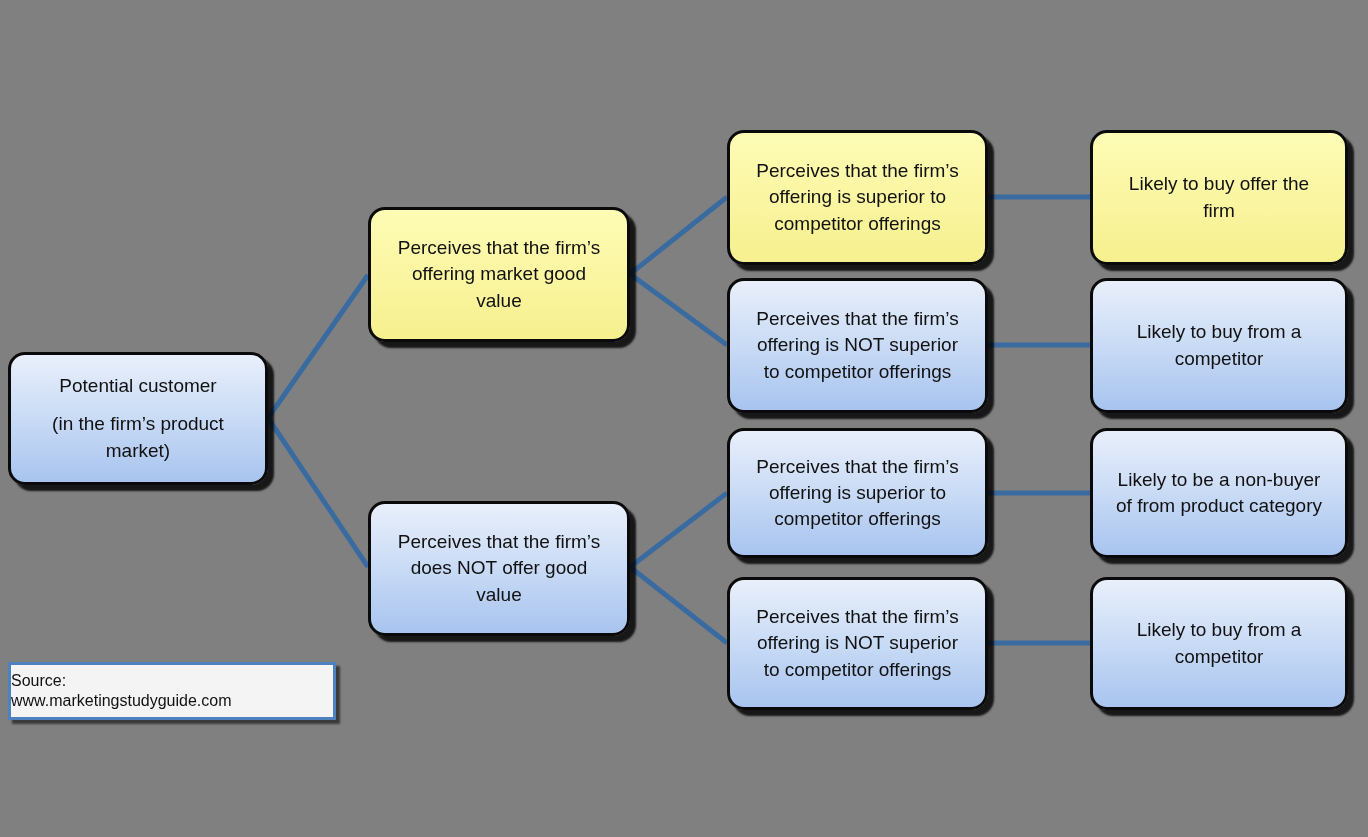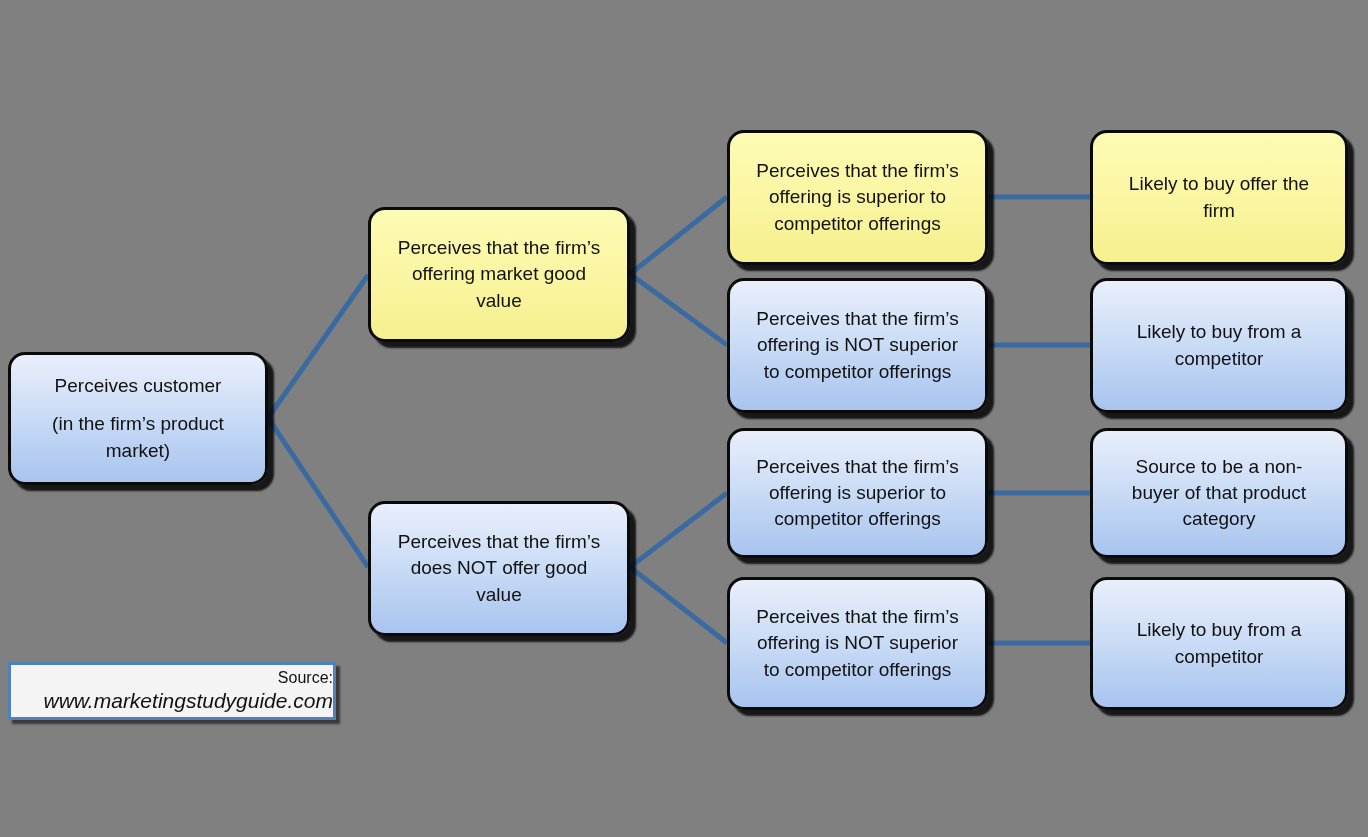--- a/index.html
+++ b/index.html
@@ -69,27 +69,27 @@
     left: 8px;
     top: 662px;
     width: 328px;
     height: 58px;
     box-sizing: border-box;
     background: #f4f4f4;
     border: 3px solid #4e81bd;
     box-shadow: 4px 4px 2px rgba(0,0,0,0.55);
     display: flex;
     flex-direction: column;
-    align-items: flex-end;
+    align-items: flex-start;
     justify-content: center;
     text-align: center;
     color: #111;
   }
   .source-line1 { font-size: 16px; line-height: 1.25; }
-  .source-line2 { font-size: 21px; font-style: italic; line-height: 1.25; }
+  .source-line2 { font-size: 16px; line-height: 1.25; }
 </style>
 </head>
 <body>
 
 <div class="canvas">
 
   <svg class="connectors" viewBox="0 0 1368 837" xmlns="http://www.w3.org/2000/svg">
     <g stroke="#3a6ba0" stroke-width="5" fill="none">
       <line x1="268" y1="418" x2="368" y2="275"></line>
       <line x1="268" y1="418" x2="368" y2="567"></line>
@@ -98,21 +98,21 @@
       <line x1="630" y1="567" x2="727" y2="493"></line>
       <line x1="630" y1="567" x2="727" y2="643"></line>
       <line x1="988" y1="197" x2="1090" y2="197"></line>
       <line x1="988" y1="345" x2="1090" y2="345"></line>
       <line x1="988" y1="493" x2="1090" y2="493"></line>
       <line x1="988" y1="643" x2="1090" y2="643"></line>
     </g>
   </svg>
 
   <div class="node blue n-root">
-    <div class="root-line1">Perceives customer</div>
+    <div class="root-line1">Potential customer</div>
     <div>(in the firm’s product market)</div>
   </div>
 
   <div class="node yellow n-good-value">
     <div>Perceives that the firm’s offering market good value</div>
   </div>
 
   <div class="node blue n-not-good-value">
     <div>Perceives that the firm’s does NOT offer good value</div>
   </div>
@@ -135,21 +135,21 @@
 
   <div class="node yellow n-buy-firm">
     <div>Likely to buy offer the firm</div>
   </div>
 
   <div class="node blue n-buy-comp-1">
     <div>Likely to buy from a competitor</div>
   </div>
 
   <div class="node blue n-non-buyer">
-    <div>Source to be a non-buyer of that product category</div>
+    <div>Likely to be a non-buyer of from product category</div>
   </div>
 
   <div class="node blue n-buy-comp-2">
     <div>Likely to buy from a competitor</div>
   </div>
 
   <div class="source-box">
     <div class="source-line1">Source:</div>
     <div class="source-line2">www.marketingstudyguide.com</div>
   </div>

